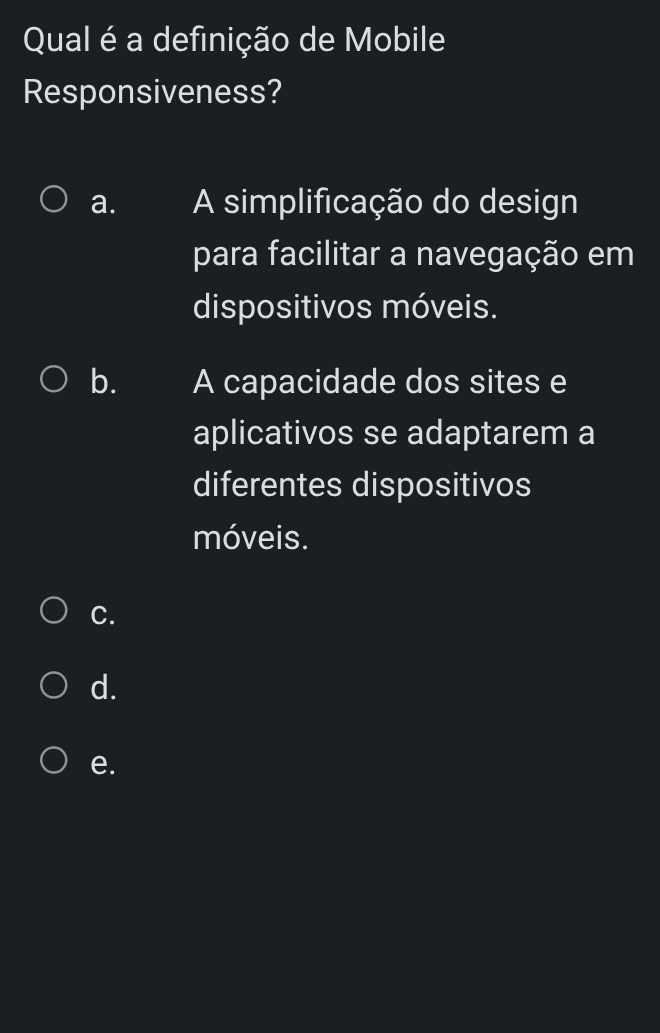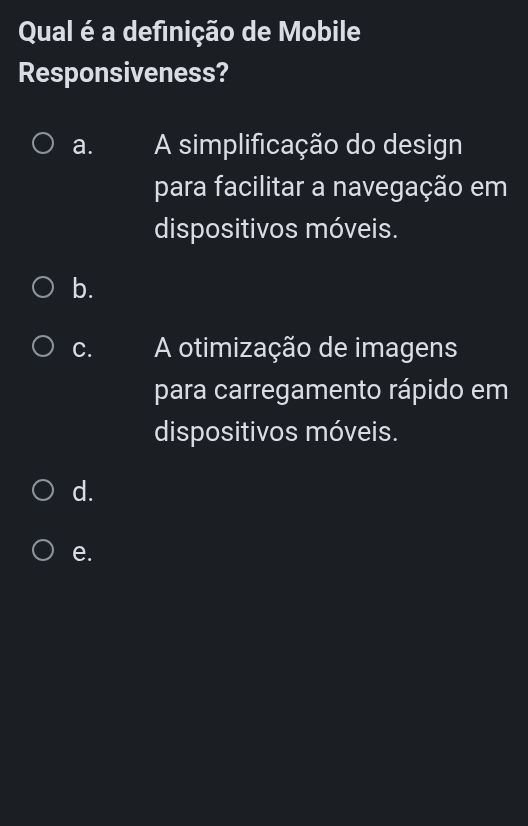--- a/index.html
+++ b/index.html
@@ -13,22 +13,22 @@
       font-family: -apple-system, BlinkMacSystemFont, "Segoe UI", Roboto, Helvetica, Arial, sans-serif;
       width: 528px;
       height: 826px;
       overflow: hidden;
       padding: 12px 18px;
     }
     .question {
       font-size: 27px;
       line-height: 1.5;
       color: #d9dde3;
-      margin-bottom: 32px;
-      font-weight: 700;
+      margin-bottom: 48px;
+      font-weight: 400;
     }
     .options {
       display: flex;
       flex-direction: column;
       gap: 18px;
     }
     .option-row {
       display: flex;
       align-items: flex-start;
       gap: 18px;
@@ -69,26 +69,26 @@
 
   <div class="option-row">
     <div class="radio"></div>
     <div class="letter">a.</div>
     <div class="answer">A simplificação do design para facilitar a navegação em dispositivos móveis.</div>
   </div>
 
   <div class="option-row">
     <div class="radio"></div>
     <div class="letter">b.</div>
+    <div class="answer">A capacidade dos sites e aplicativos se adaptarem a diferentes dispositivos móveis.</div>
   </div>
 
   <div class="option-row">
     <div class="radio"></div>
     <div class="letter">c.</div>
-    <div class="answer">A otimização de imagens para carregamento rápido em dispositivos móveis.</div>
   </div>
 
   <div class="option-row">
     <div class="radio"></div>
     <div class="letter">d.</div>
   </div>
 
   <div class="option-row">
     <div class="radio"></div>
     <div class="letter">e.</div>

